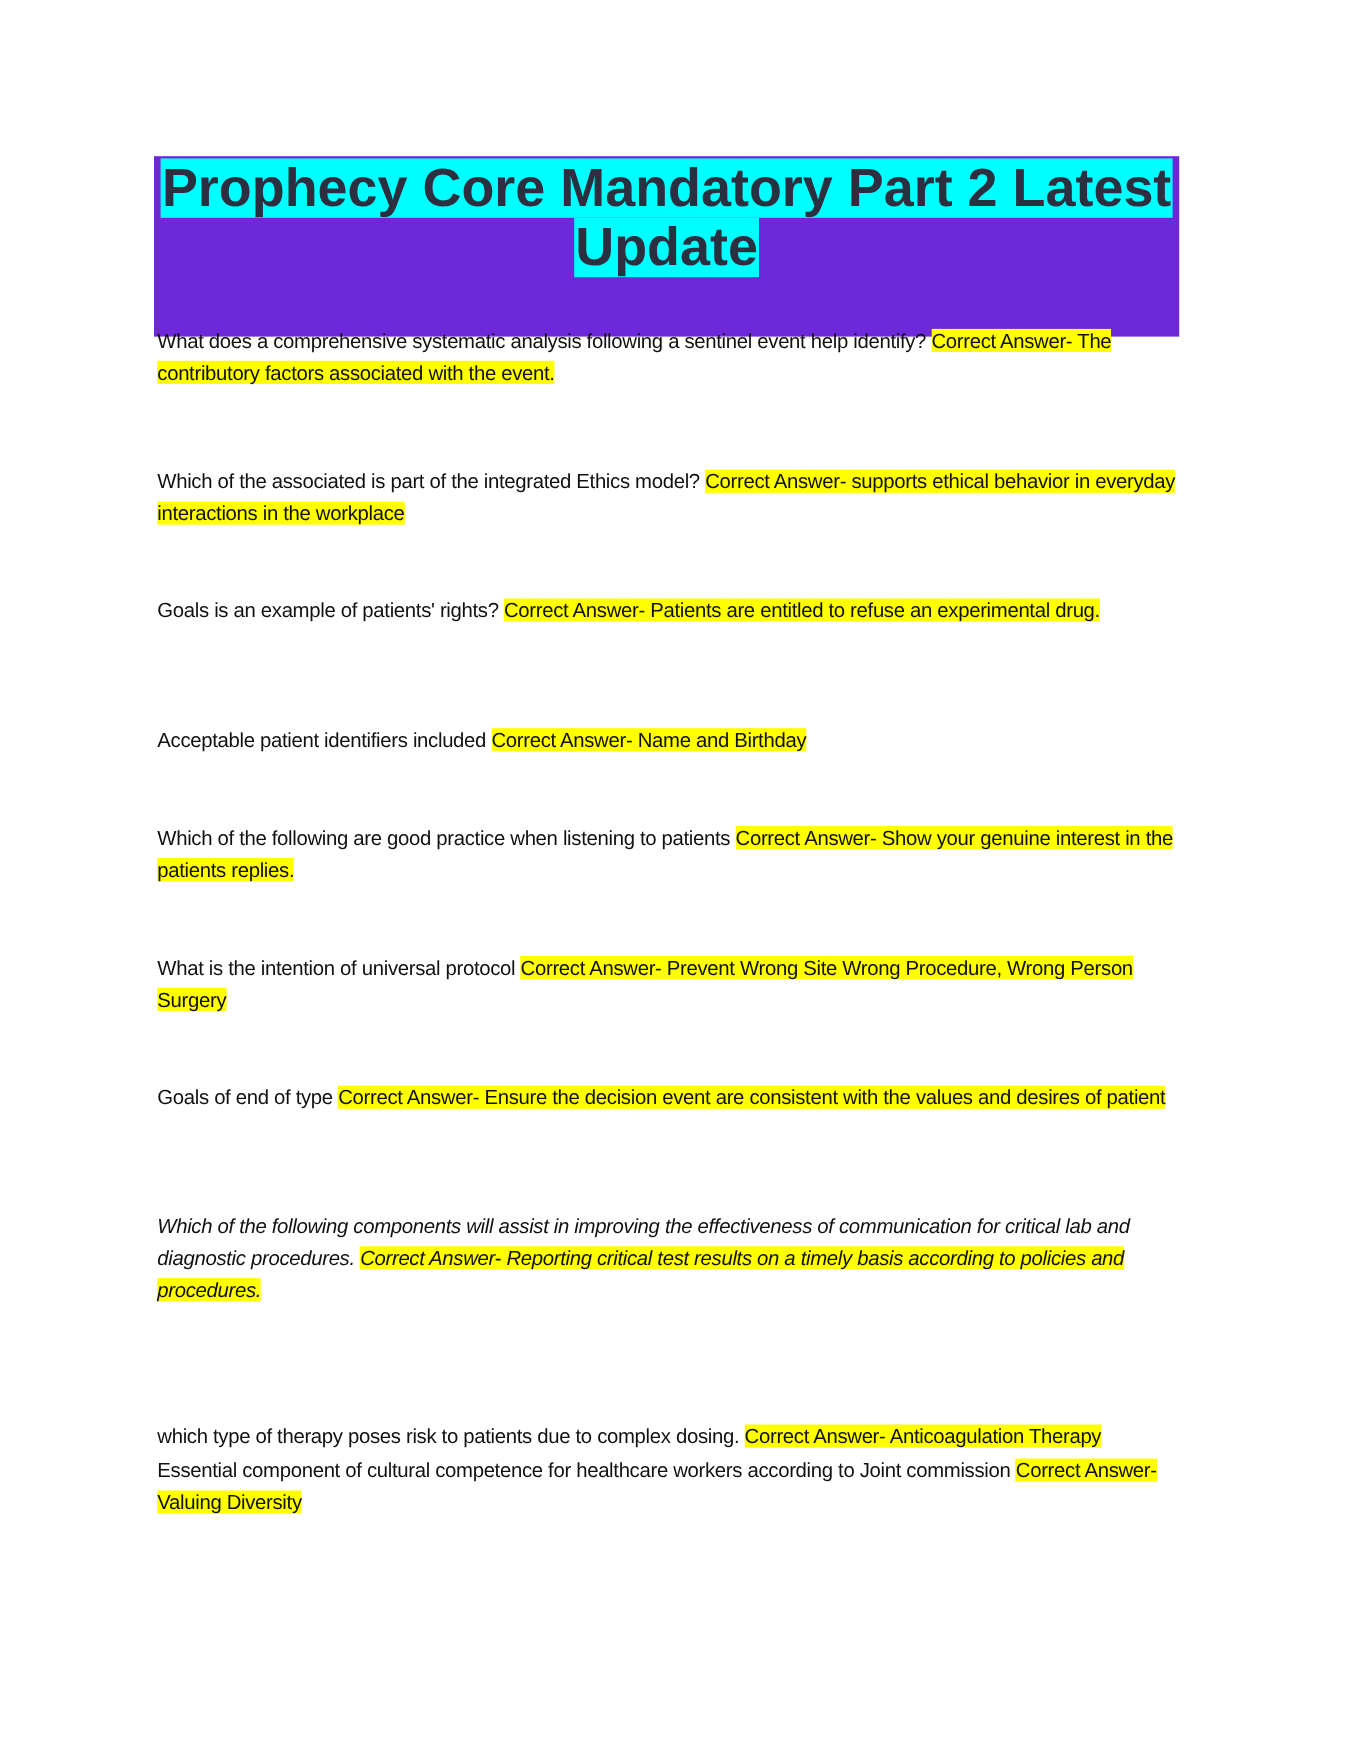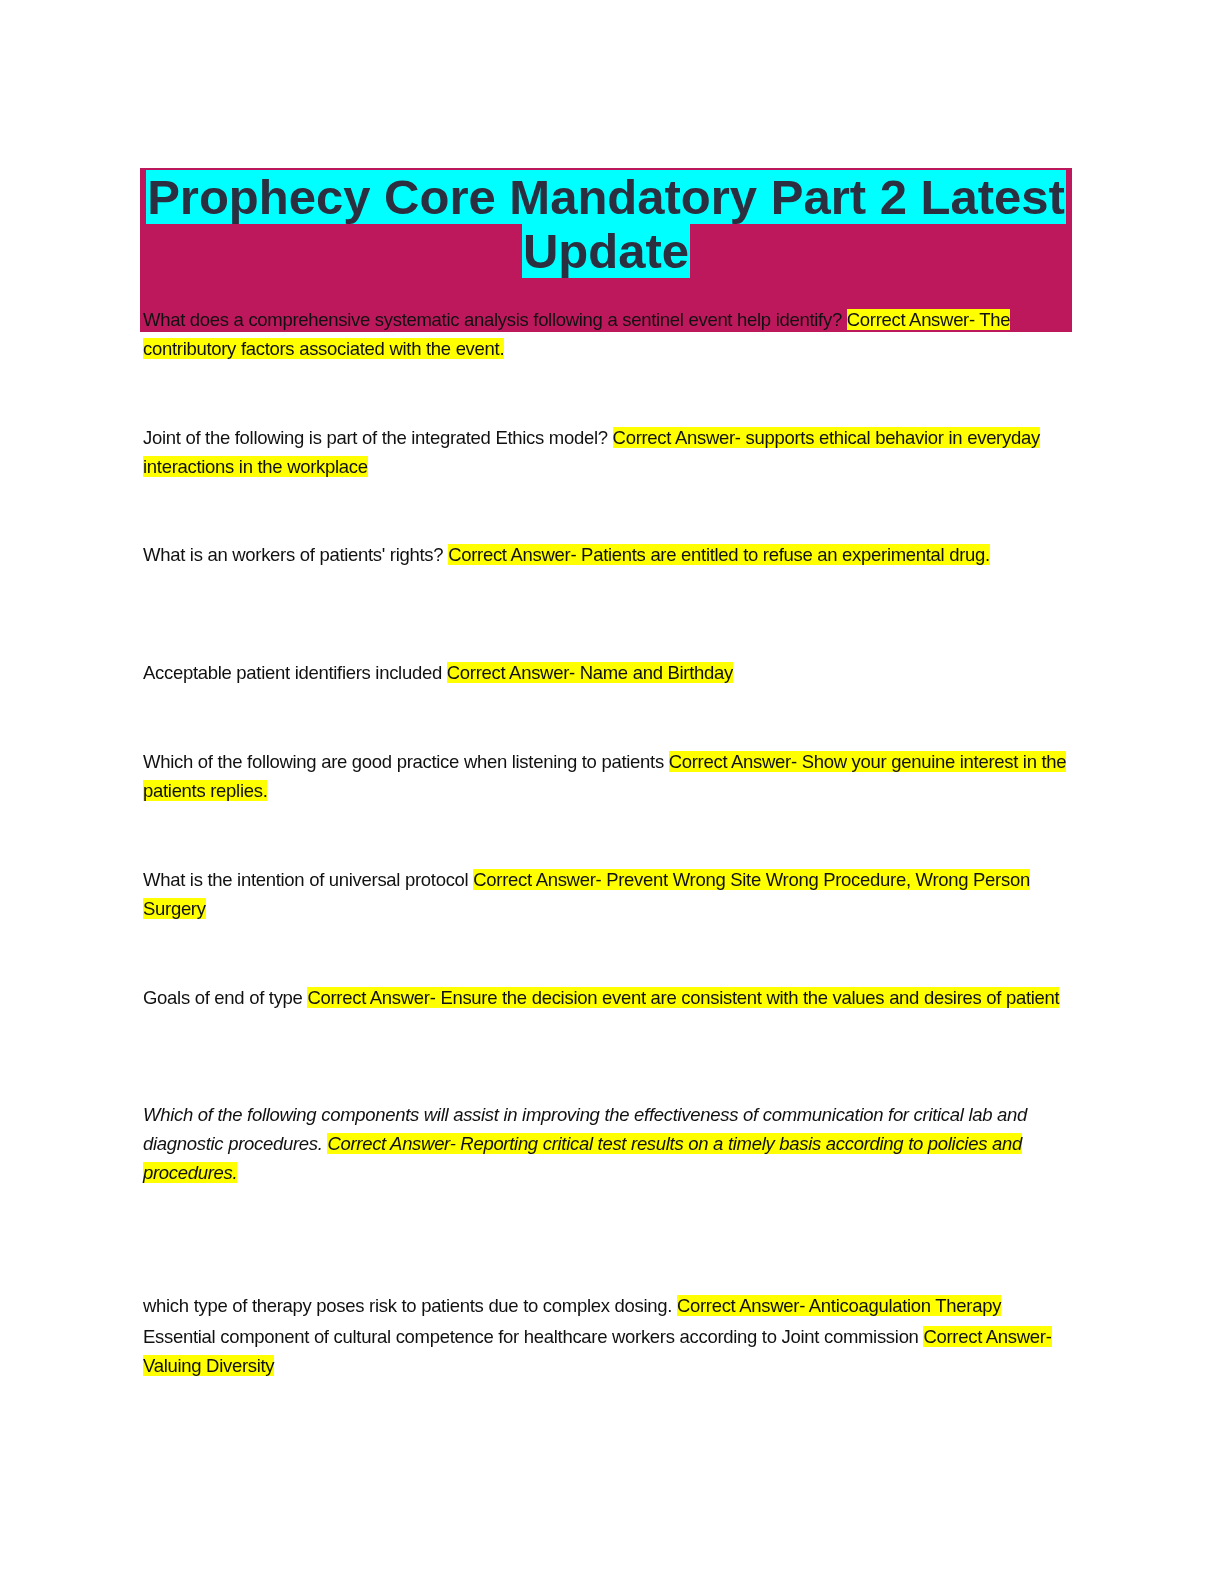--- a/index.html
+++ b/index.html
@@ -13,23 +13,22 @@
       position: relative;
       overflow: hidden;
       font-family: "Liberation Sans", sans-serif;
     }
     .title-box {
       position: absolute;
       left: 140px;
       top: 142px;
       width: 932px;
       height: 164px;
-      background: #be185d;
+      background: #6d28d9;
       text-align: center;
-      margin-top: 26px;
     }
     .title {
       margin: 0;
       padding-top: 2px;
       font-family: "Liberation Sans", sans-serif;
       font-weight: bold;
       font-size: 49px;
       line-height: 54px;
       color: #2b2f3f;
     }
@@ -56,25 +55,25 @@
       -webkit-box-decoration-break: clone;
     }
   </style>
 </head>
 <body>
 
 <div class="title-box">
   <h1 class="title"><span>Prophecy Core Mandatory Part 2 Latest Update</span></h1>
 </div>
 
-<p class="qa" style="top:305px;"><span>What does a comprehensive systematic analysis following a sentinel event help identify? </span><span class="answer">Correct Answer- The contributory factors associated with the event.</span></p>
+<p class="qa" style="top:295px;"><span>What does a comprehensive systematic analysis following a sentinel event help identify? </span><span class="answer">Correct Answer- The contributory factors associated with the event.</span></p>
 
-<p class="qa" style="top:423px;"><span>Joint of the following is part of the integrated Ethics model? </span><span class="answer">Correct Answer- supports ethical behavior in everyday interactions in the workplace</span></p>
+<p class="qa" style="top:423px;"><span>Which of the associated is part of the integrated Ethics model? </span><span class="answer">Correct Answer- supports ethical behavior in everyday interactions in the workplace</span></p>
 
-<p class="qa" style="top:540px;"><span>What is an workers of patients' rights? </span><span class="answer">Correct Answer- Patients are entitled to refuse an experimental drug.</span></p>
+<p class="qa" style="top:540px;"><span>Goals is an example of patients' rights? </span><span class="answer">Correct Answer- Patients are entitled to refuse an experimental drug.</span></p>
 
 <p class="qa" style="top:658px;"><span>Acceptable patient identifiers included </span><span class="answer">Correct Answer- Name and Birthday</span></p>
 
 <p class="qa" style="top:747px;"><span>Which of the following are good practice when listening to patients </span><span class="answer">Correct Answer- Show your genuine interest in the patients replies.</span></p>
 
 <p class="qa" style="top:865px;"><span>What is the intention of universal protocol </span><span class="answer">Correct Answer- Prevent Wrong Site Wrong Procedure, Wrong Person Surgery</span></p>
 
 <p class="qa" style="top:983px;"><span>Goals of end of type </span><span class="answer">Correct Answer- Ensure the decision event are consistent with the values and desires of patient</span></p>
 
 <p class="qa" style="top:1100px;font-style:italic;"><span>Which of the following components will assist in improving the effectiveness of communication for critical lab and diagnostic procedures. </span><span class="answer">Correct Answer- Reporting critical test results on a timely basis according to policies and procedures.</span></p>

